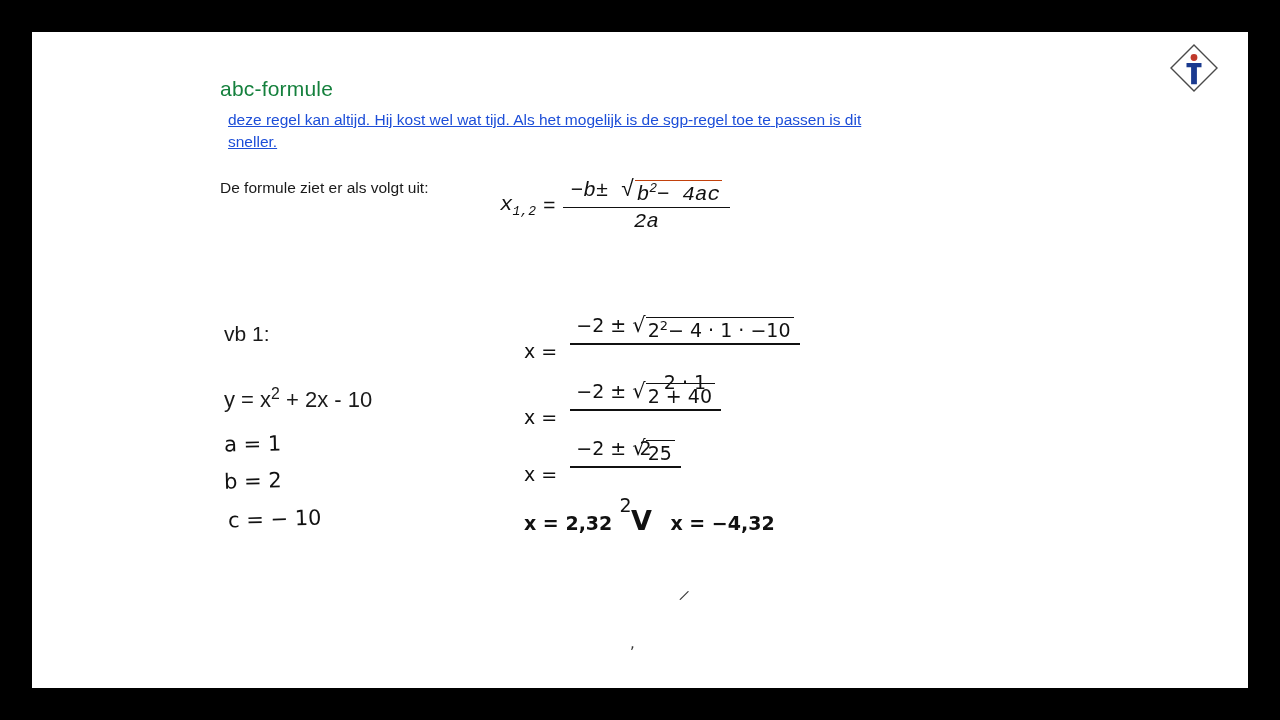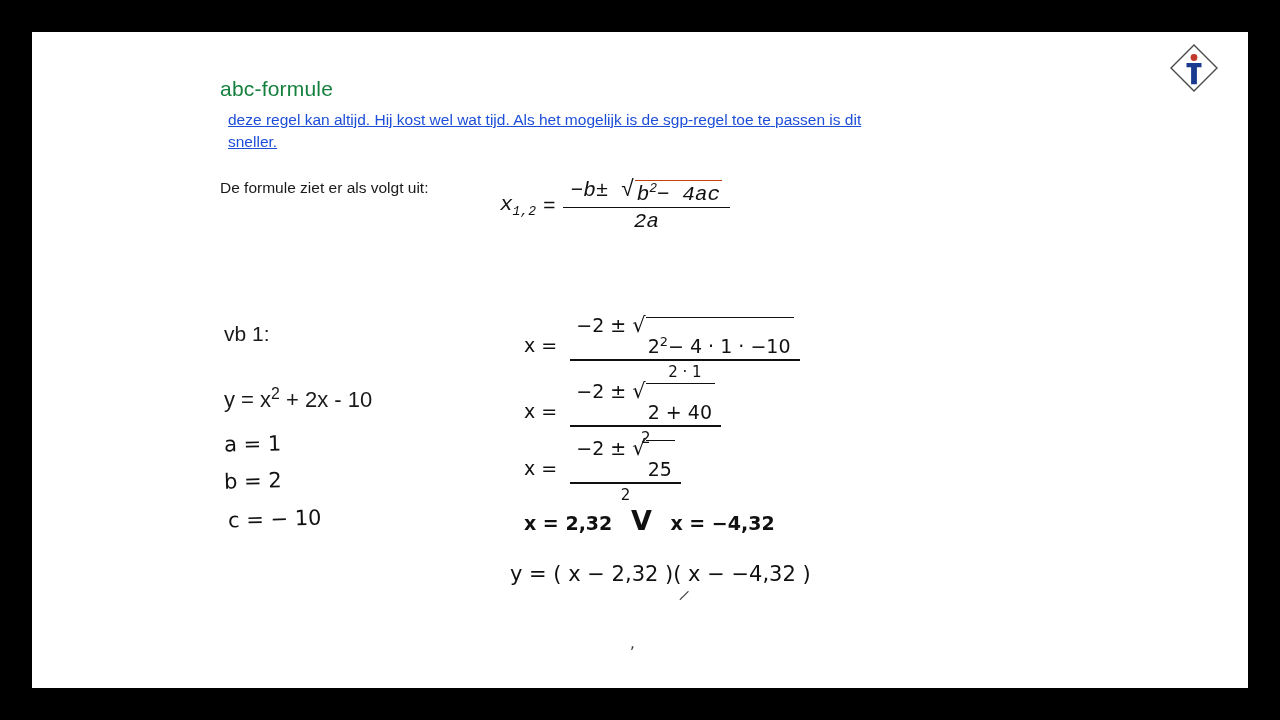--- a/index.html
+++ b/index.html
@@ -164,29 +164,29 @@
   .eq .lab { font-size: 19px; }
   .hfrac {
     display: inline-flex;
     flex-direction: column;
     align-items: center;
     vertical-align: middle;
     margin-left: 8px;
   }
   .hfrac .hnum { font-size: 19px; padding: 0 6px 2px 6px; white-space: nowrap; }
   .hfrac .hbar { height: 1.6px; background: #111; width: 100%; }
-  .hfrac .hden { font-size: 15px; padding: 2px 6px 0 6px; }
+  .hfrac .hden { font-size: 19px; padding: 2px 6px 0 6px; margin-top: 24px; }
   .rad {
     display: inline-flex;
     align-items: flex-start;
   }
   .rad .rsym { font-size: 21px; line-height: 0.95; }
   .rad .rbody {
     border-top: 1.6px solid #111;
-    padding: 17px 3px 0 2px;
+    padding: 1px 3px 0 2px;
     margin-top: 1px;
     text-align: center;
   }
   .sup { font-size: 0.68em; vertical-align: super; line-height: 0; }
 
   .eq1 { left: 492px; top: 282px; }
   .eq2 { left: 492px; top: 348px; }
   .eq3 { left: 492px; top: 405px; }
   .eq4 { left: 492px; top: 473px; font-size: 19px; font-weight: bold; }
   .eq4 .vee { font-size: 27px; margin: 0 12px; }
@@ -296,20 +296,19 @@
           <span class="hden">2</span>
         </span>
       </div>
 
       <div class="eq eq4">
         <span>x = 2,32</span>
         <span class="vee">V</span>
         <span>x = −4,32</span>
       </div>
 
-      <div class="eq eq5">y = ( x − 2,32 )( x − −4,32 )</div>
 
       <div class="hw stray1">,</div>
       <div class="hw stray2">/</div>
     </div>
 
   </div>
 </div>
 
 </body></html>

